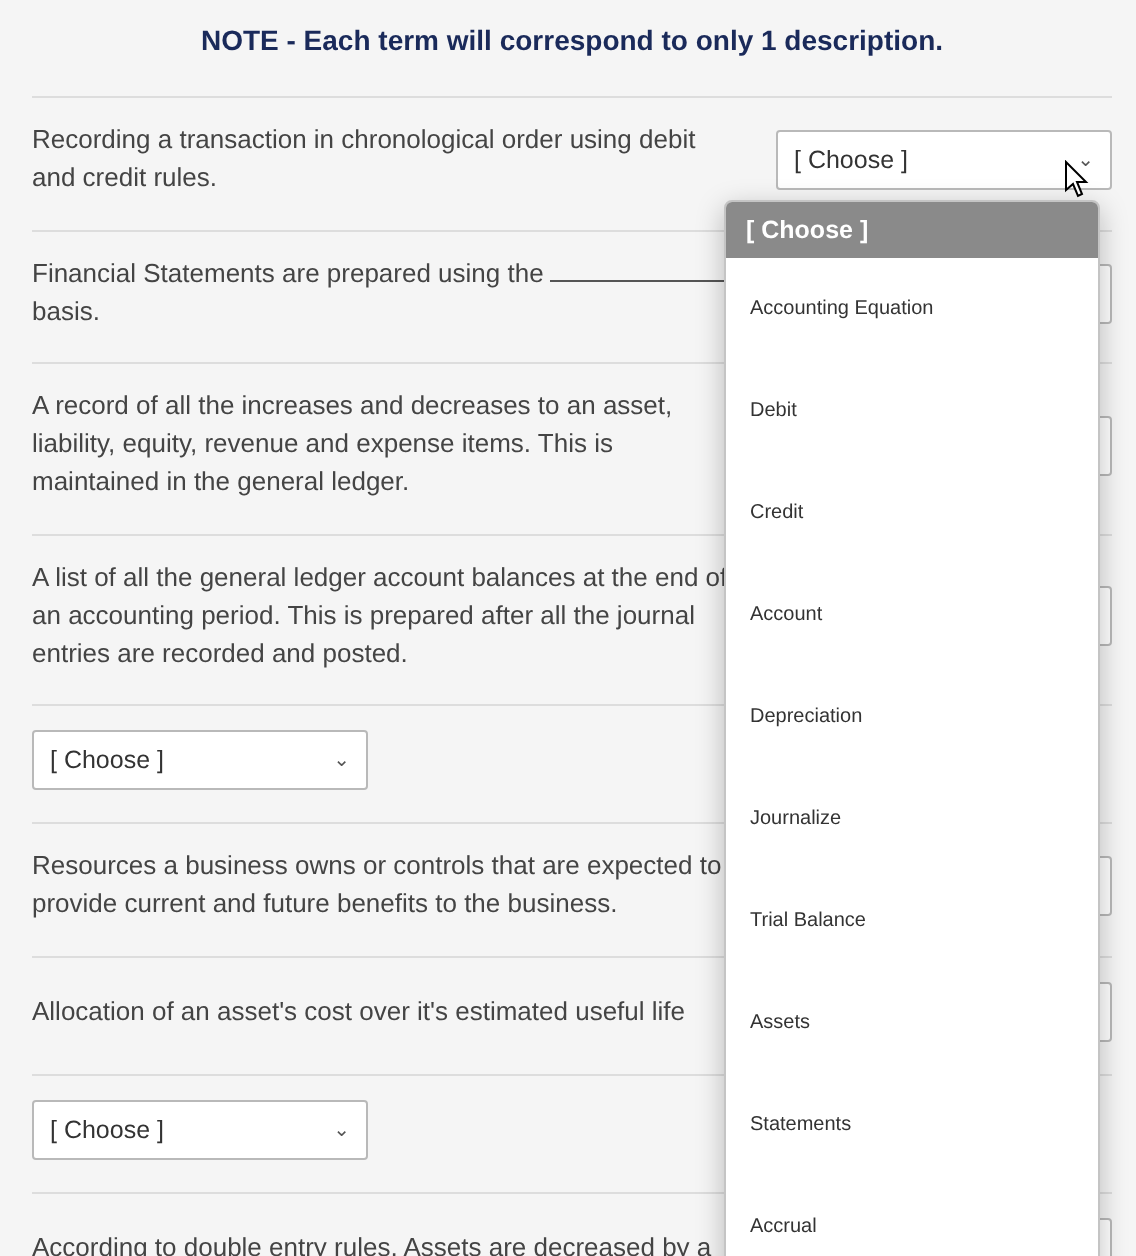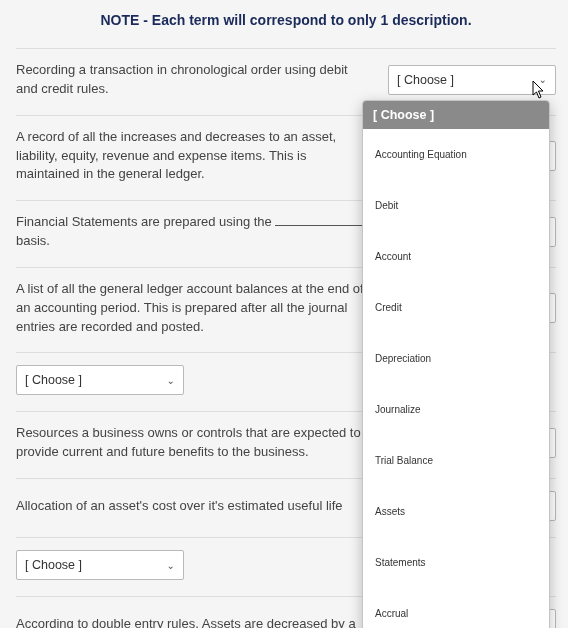--- a/index.html
+++ b/index.html
@@ -111,30 +111,30 @@
     <div class="question-row">
       <div class="qtext"><span>Recording a transaction in chronological order using debit and credit rules.</span></div>
       <div class="select-wrap">
         <div class="select-box">
           <span>[ Choose ]</span>
           <span class="chev">⌄</span>
         </div>
       </div>
     </div>
     <div class="question-row">
+      <div class="qtext"><span>Financial Statements are prepared using the </span><span class="blank"></span><span> basis.</span></div>
+      <div class="select-wrap">
+        <div class="select-box">
+          <span>[ Choose ]</span>
+          <span class="chev">⌄</span>
+        </div>
+      </div>
+    </div>
+    <div class="question-row">
       <div class="qtext"><span>A record of all the increases and decreases to an asset, liability, equity, revenue and expense items. This is maintained in the general ledger.</span></div>
-      <div class="select-wrap">
-        <div class="select-box">
-          <span>[ Choose ]</span>
-          <span class="chev">⌄</span>
-        </div>
-      </div>
-    </div>
-    <div class="question-row">
-      <div class="qtext"><span>Financial Statements are prepared using the </span><span class="blank"></span><span> basis.</span></div>
       <div class="select-wrap">
         <div class="select-box">
           <span>[ Choose ]</span>
           <span class="chev">⌄</span>
         </div>
       </div>
     </div>
     <div class="question-row">
       <div class="qtext"><span>A list of all the general ledger account balances at the end of an accounting period. This is prepared after all the journal entries are recorded and posted.</span></div>
       <div class="select-wrap">
@@ -184,22 +184,22 @@
         <div class="select-box"></div>
       </div>
     </div>
   </div>
 
 <div class="dropdown-panel">
   <div class="dd-header">[ Choose ]</div>
   <div id="dd-items">
       <div class="dd-item">Accounting Equation</div>
       <div class="dd-item">Debit</div>
+      <div class="dd-item">Credit</div>
       <div class="dd-item">Account</div>
-      <div class="dd-item">Credit</div>
       <div class="dd-item">Depreciation</div>
       <div class="dd-item">Journalize</div>
       <div class="dd-item">Trial Balance</div>
       <div class="dd-item">Assets</div>
       <div class="dd-item">Statements</div>
       <div class="dd-item">Accrual</div>
     </div>
 </div>
 
 <svg class="cursor-arrow" viewBox="0 0 14 20">

